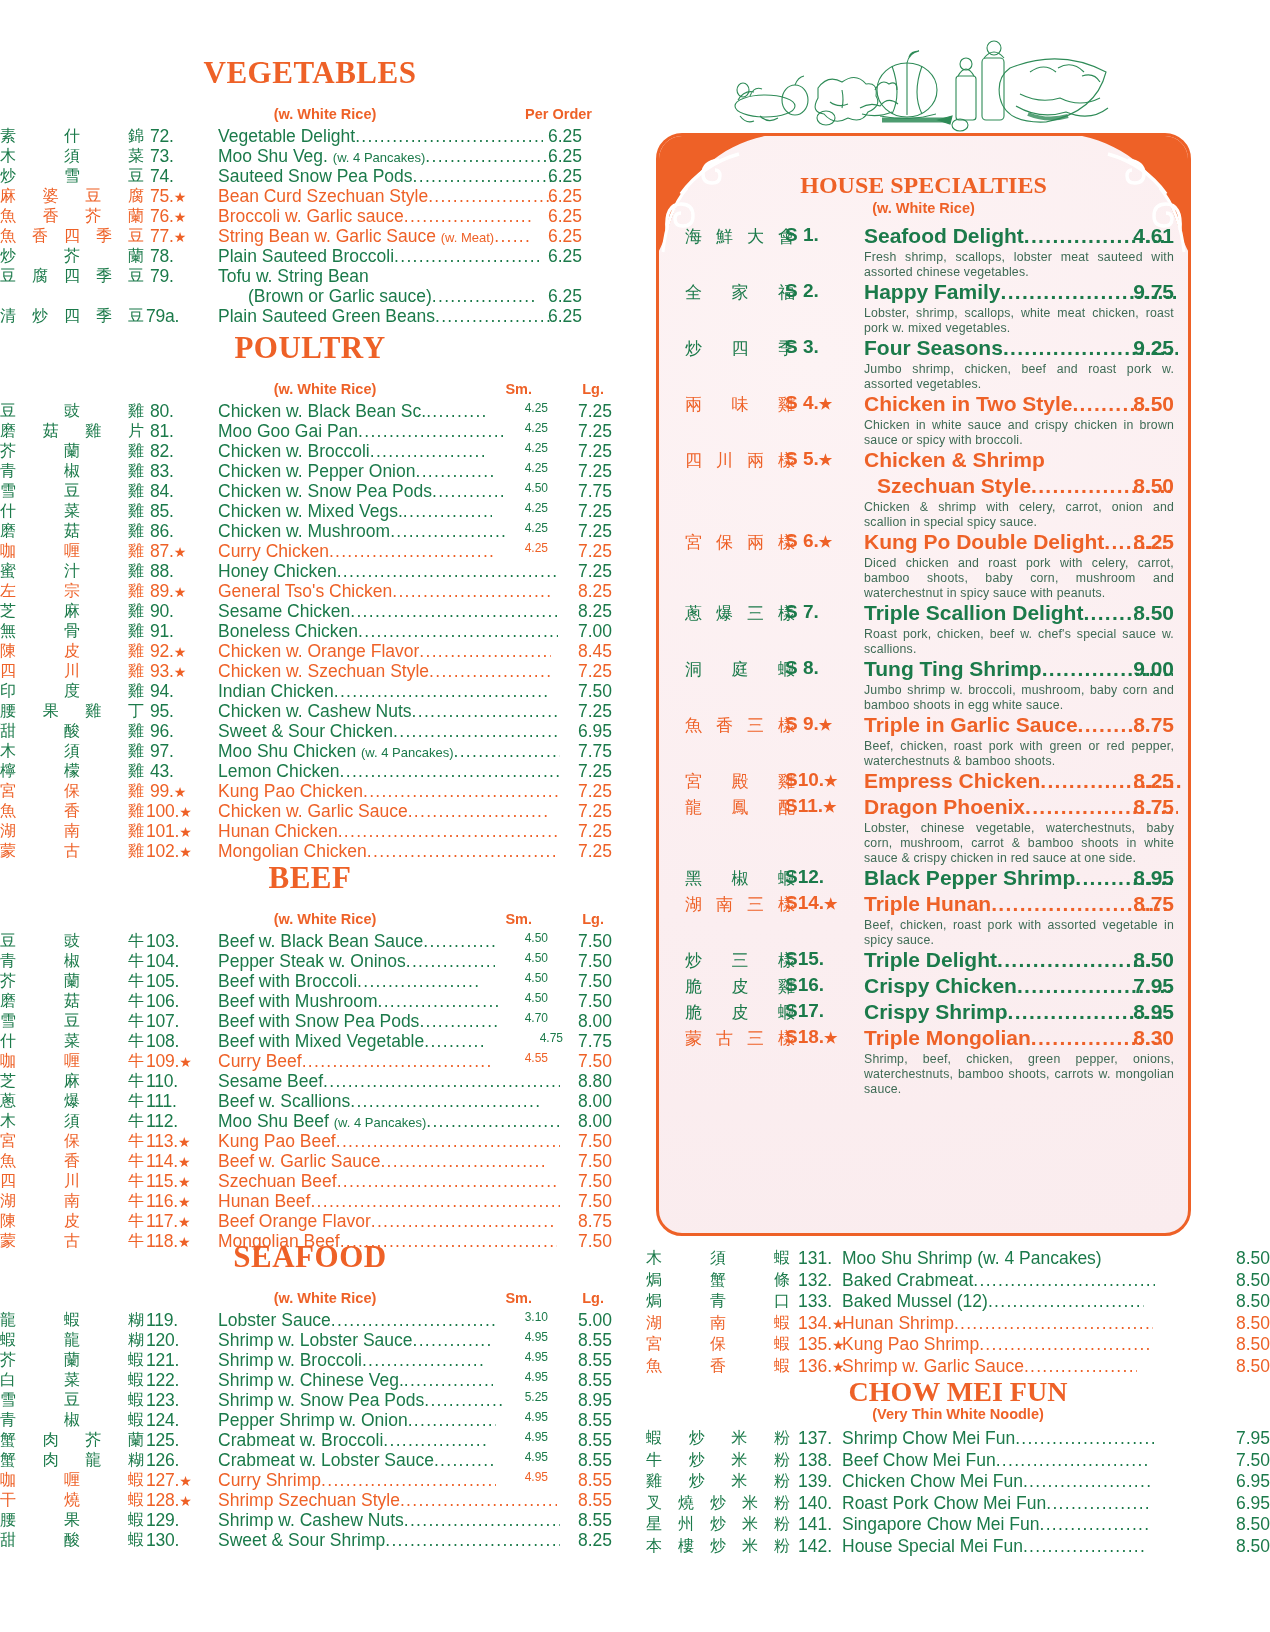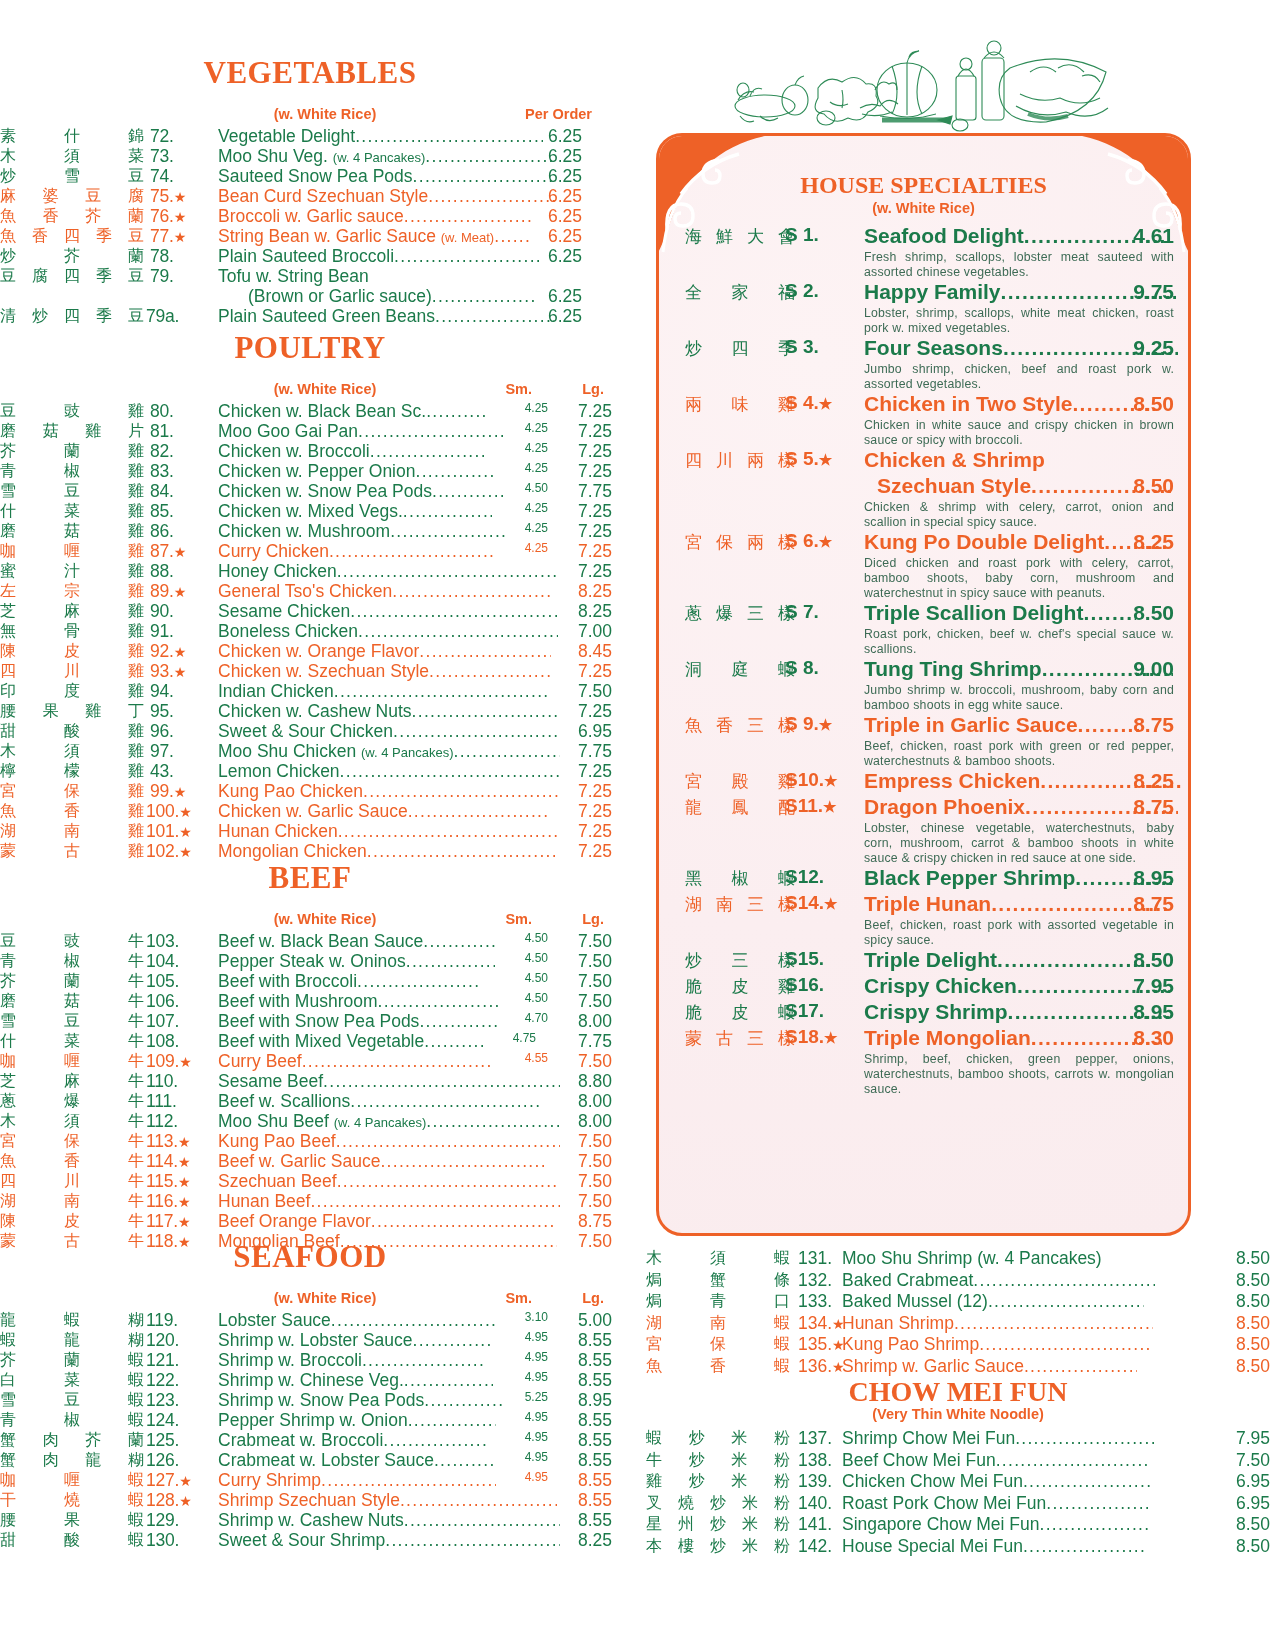--- a/index.html
+++ b/index.html
@@ -708,21 +708,21 @@
           <div class="row" style="color:#1b7a4a">
             <div class="cn">
               <span style="display:flex;width:146px;justify-content:space-between;padding-right:2px;color:#1b7a4a">
                 <span>什</span>
                 <span>菜</span>
                 <span>牛</span>
               </span>
             </div>
             <div class="num wide">108.</div>
             <div class="nm" style="left:218px;width:342px">Beef with Mixed Vegetable<span class="leader" style="width:63px">..........................................................................................</span></div>
-            <div class="p1" style="right:84px">4.75</div>
+            <div class="p1" style="right:57px">4.75</div>
             <div class="p2" style="right:8px">7.75</div>
           </div>
           <div class="row" style="color:#ee6127">
             <div class="cn">
               <span style="display:flex;width:146px;justify-content:space-between;padding-right:2px;color:#ee6127">
                 <span>咖</span>
                 <span>喱</span>
                 <span>牛</span>
               </span>
             </div>

